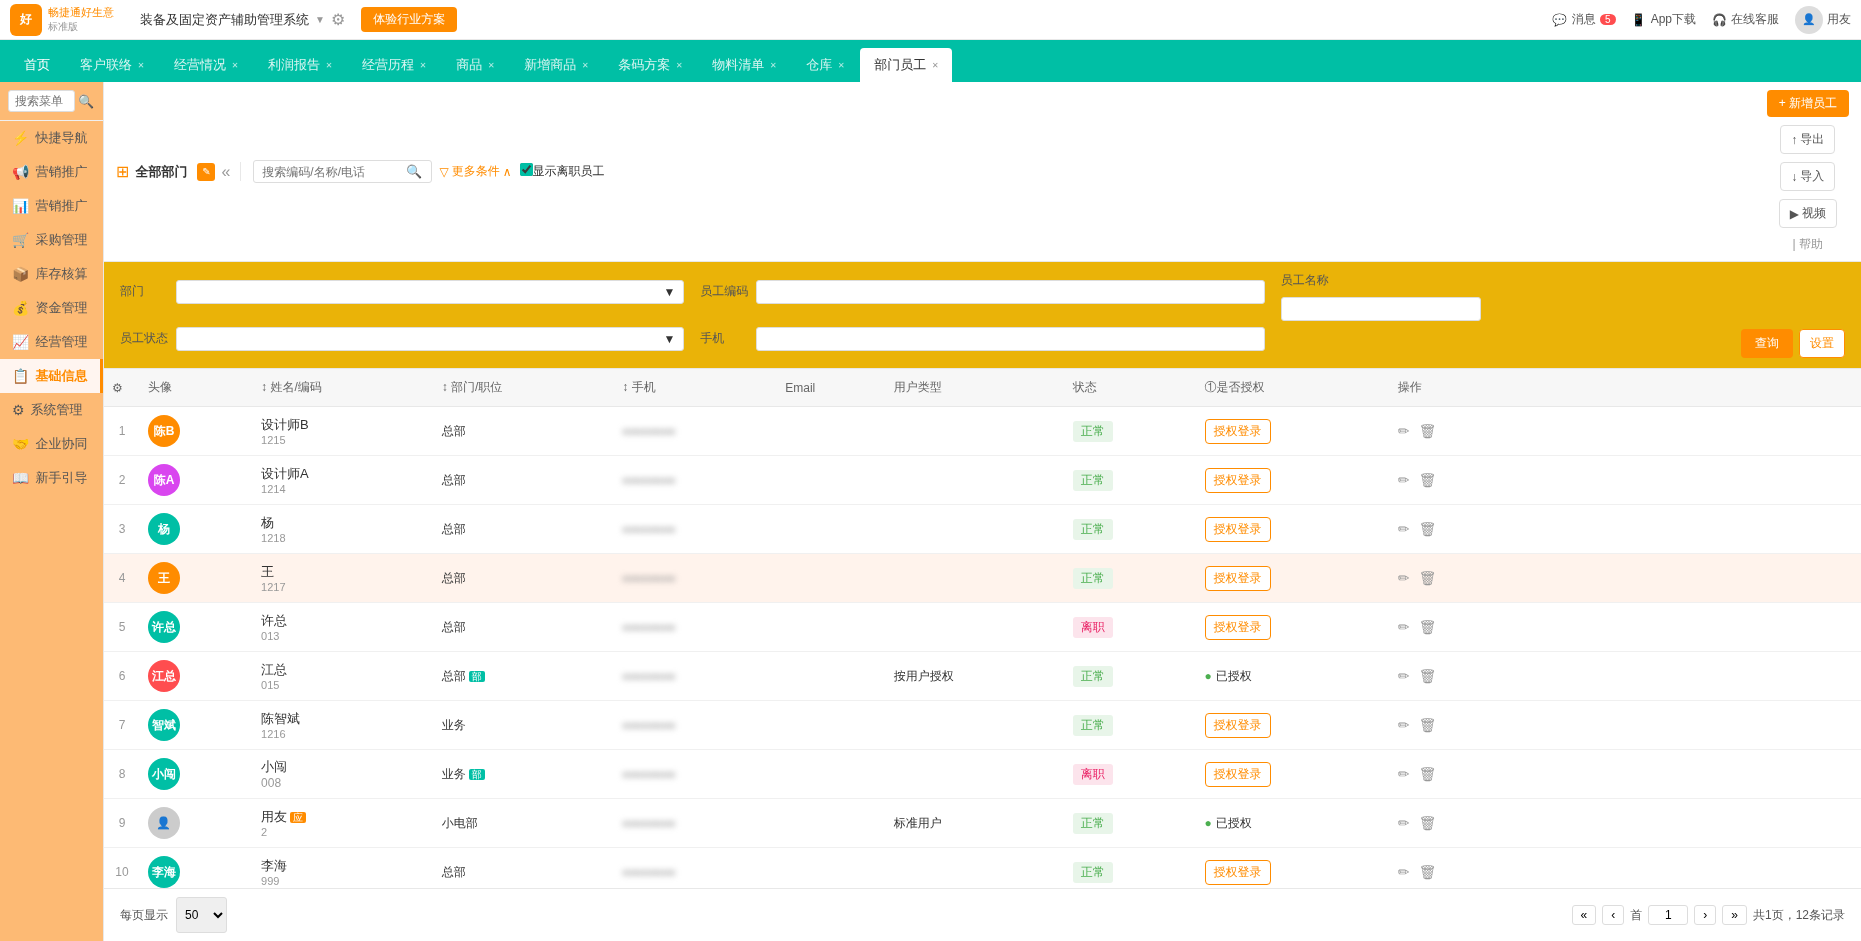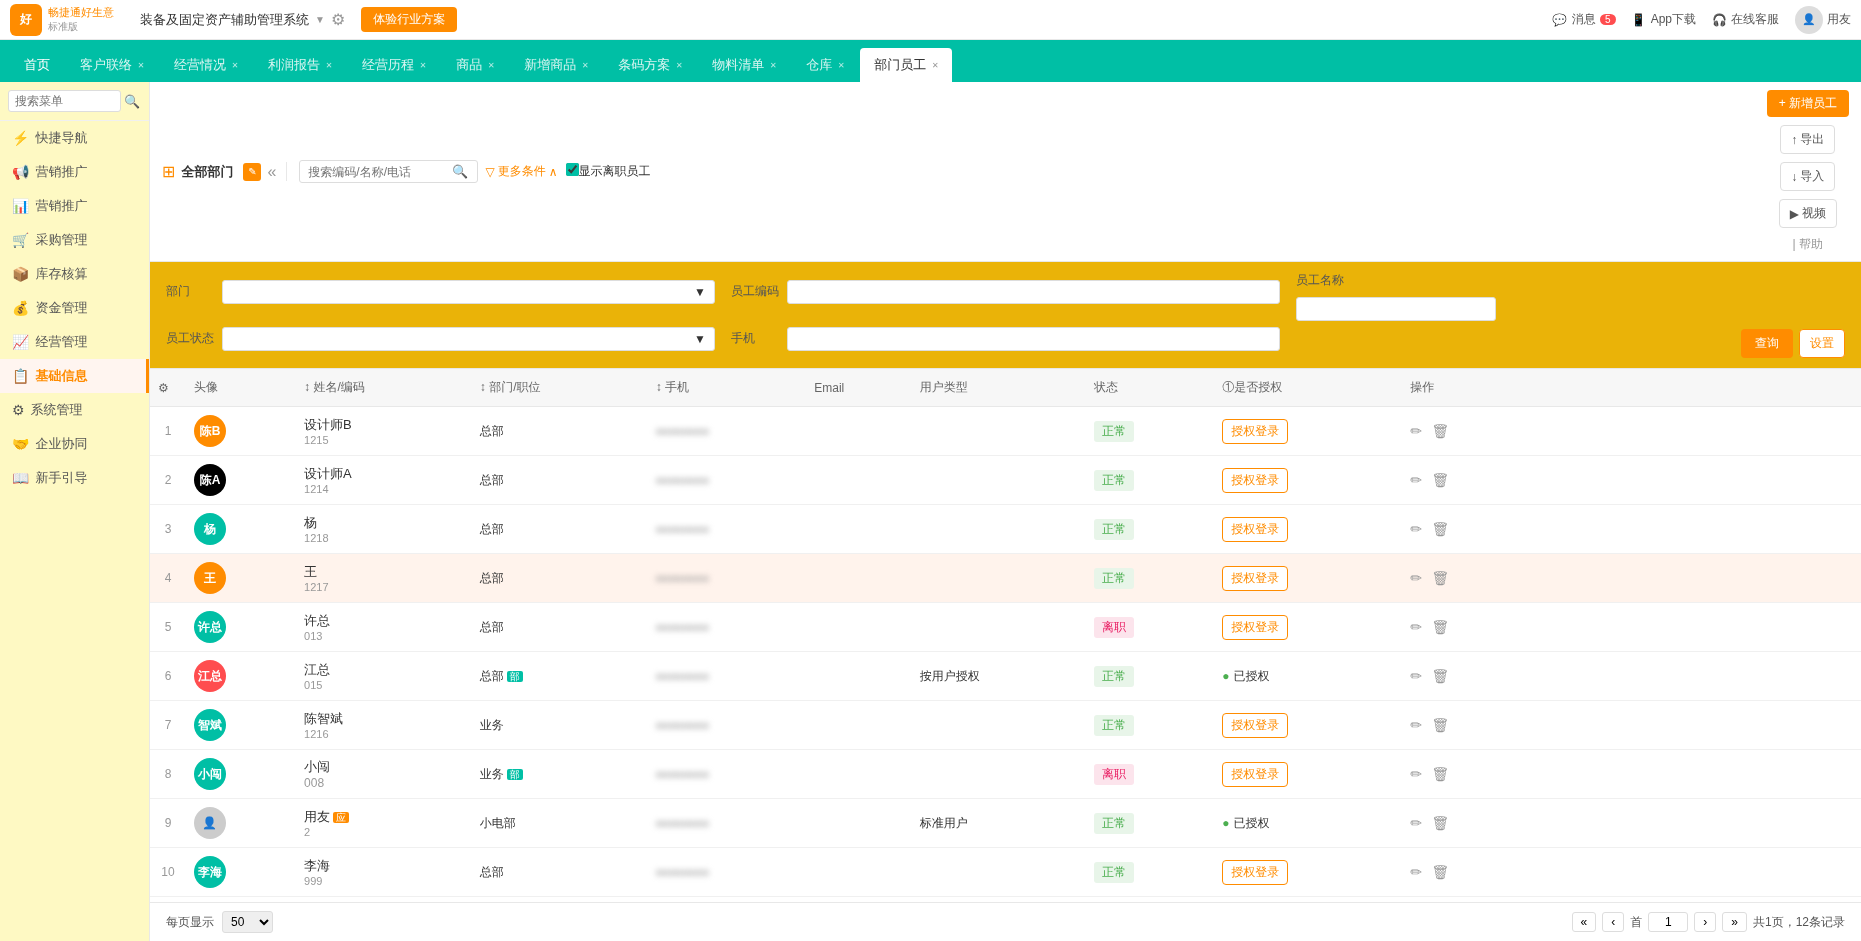--- a/index.html
+++ b/index.html
@@ -25,21 +25,21 @@
     .nav-tab { height: 34px; padding: 0 14px; display: flex; align-items: center; gap: 4px; font-size: 13px; cursor: pointer; border-radius: 4px 4px 0 0; color: rgba(255,255,255,0.85); position: relative; font-family: Liberation Mono, monospace; }
     .nav-tab.active { background: #fff; color: #333; }
     .nav-tab .close { font-size: 10px; color: rgba(255,255,255,0.7); margin-left: 2px; }
     .nav-tab.active .close { color: #999; }
     .nav-tab-home { color: white; }
 
     
     .main-layout { display: flex; flex: 1; overflow: hidden; }
 
     
-    .sidebar { width: 150px; background: #fef9c3; border-right: 1px solid #e8e8e8; display: flex; flex-direction: column; overflow-y: auto; flex-shrink: 0; }
+    .sidebar { width: 104px; background: #fdba74; border-right: 1px solid #e8e8e8; display: flex; flex-direction: column; overflow-y: auto; flex-shrink: 0; }
     .sidebar-search { display: flex; align-items: center; padding: 8px 8px; border-bottom: 1px solid #f0f0f0; gap: 4px; }
     .sidebar-search input { border: 1px solid #ddd; border-radius: 3px; padding: 3px 6px; font-size: 12px; width: 100%; outline: none; }
     .sidebar-item { display: flex; align-items: center; gap: 6px; padding: 8px 12px; cursor: pointer; font-size: 13px; color: #555; }
     .sidebar-item.active { background: #fff5f0; color: #ff8c00; font-weight: bold; border-right: 3px solid #ff8c00; }
     .sidebar-item .icon { font-size: 14px; }
     .dept-edit-btn { width: 18px; height: 18px; background: #ff8c00; border-radius: 3px; color: white; font-size: 10px; display: flex; align-items: center; justify-content: center; margin-left: 4px; cursor: pointer; }
 
     
     .content { flex: 1; display: flex; flex-direction: column; overflow: hidden; background: #f5f5f5; }
     .content-toolbar { background: #fff; padding: 8px 12px; display: flex; align-items: center; gap: 8px; border-bottom: 1px solid #e8e8e8; flex-shrink: 0; }
@@ -304,21 +304,21 @@
     <td><span class="status-badge status-normal">正常</span></td>
     <td><button class="auth-btn">授权登录</button></td>
     <td>
       <span class="op-btn" title="编辑">✏</span>
       <span class="op-btn" title="删除">🗑</span>
     </td>
   </tr>
             <tr>
     <td style="text-align:center;color:#999;">2</td>
     <td>
-      <div class="avatar-circle" style="background:#000000;">陈A</div>
+      <div class="avatar-circle" style="background:#d946ef;">陈A</div>
     </td>
     <td>
       <div style="font-size:13px;">设计师A</div>
       <div style="font-size:11px;color:#999;">1214</div>
     </td>
     <td>总部</td>
     <td><span class="blurred">●●●●●●●●</span></td>
     <td></td>
     <td></td>
     <td><span class="status-badge status-normal">正常</span></td>
@@ -491,21 +491,21 @@
       <span class="op-btn" title="编辑">✏</span>
       <span class="op-btn" title="删除">🗑</span>
     </td>
   </tr>
           </tbody>
       </table>
     </div>
 
     <div class="table-footer">
       <span>每页显示</span>
-      <select style="border:1px solid #ddd;border-radius:3px;padding:2px 4px;font-size:12px;">
+      <select style="border:1px solid #ddd;border-radius:3px;padding:9px 4px;font-size:12px;">
         <option>50</option>
         <option>100</option>
       </select>
       <div class="footer-right">
         <button class="page-btn">«</button>
         <button class="page-btn">‹</button>
         <span>首</span>
         <input class="page-input" type="text" value="1" style="">
         <button class="page-btn">›</button>
         <button class="page-btn">»</button>

